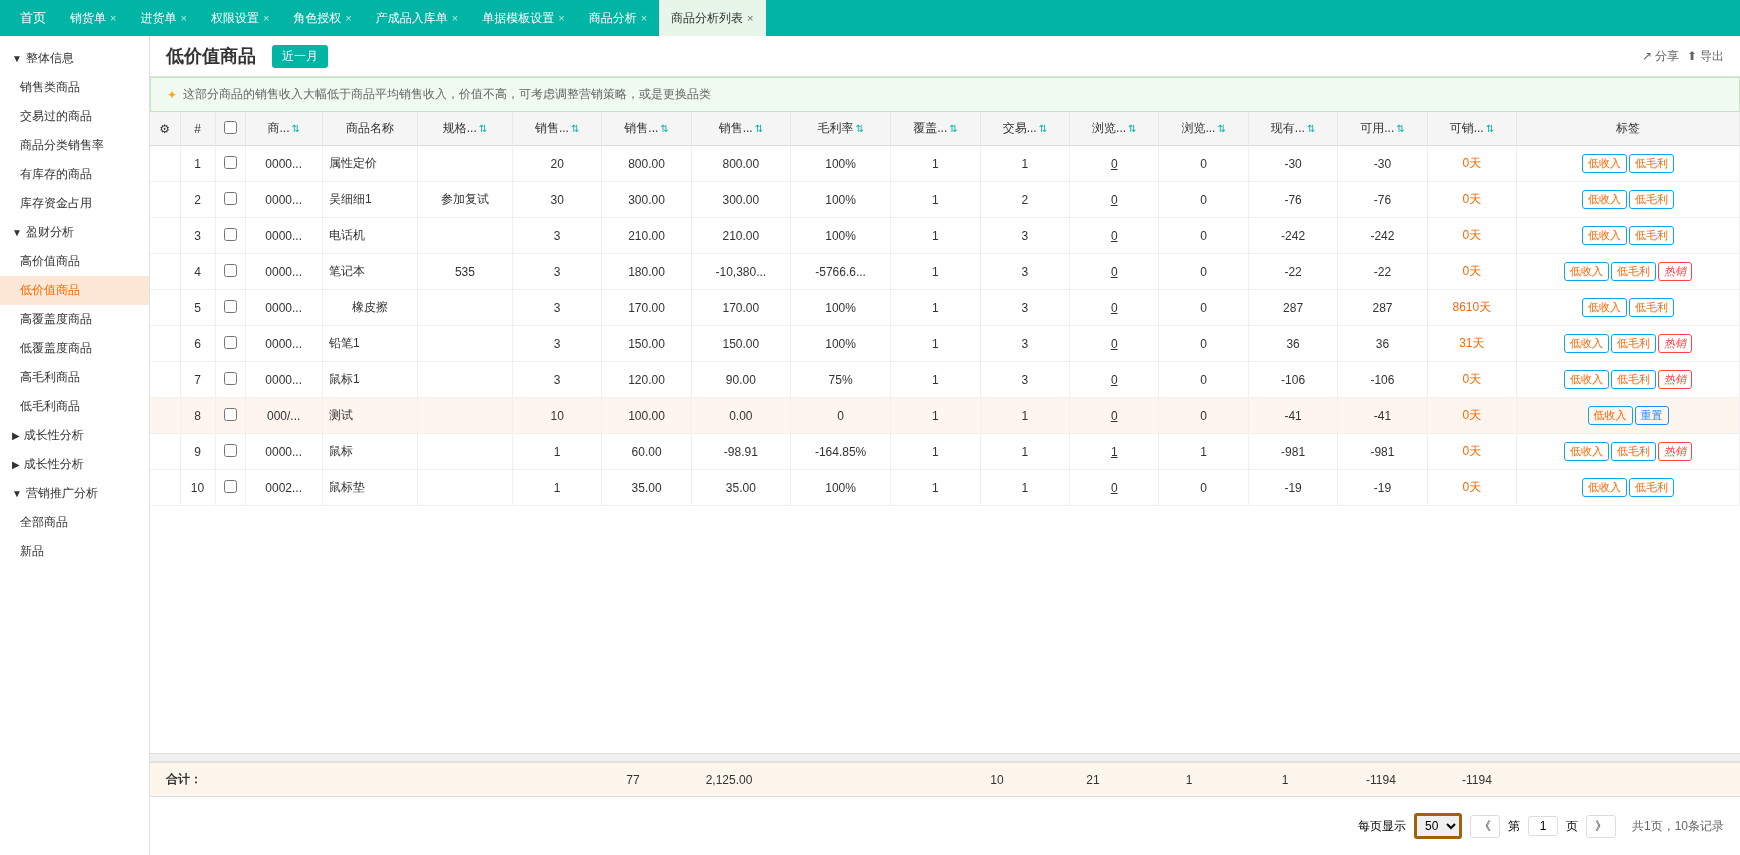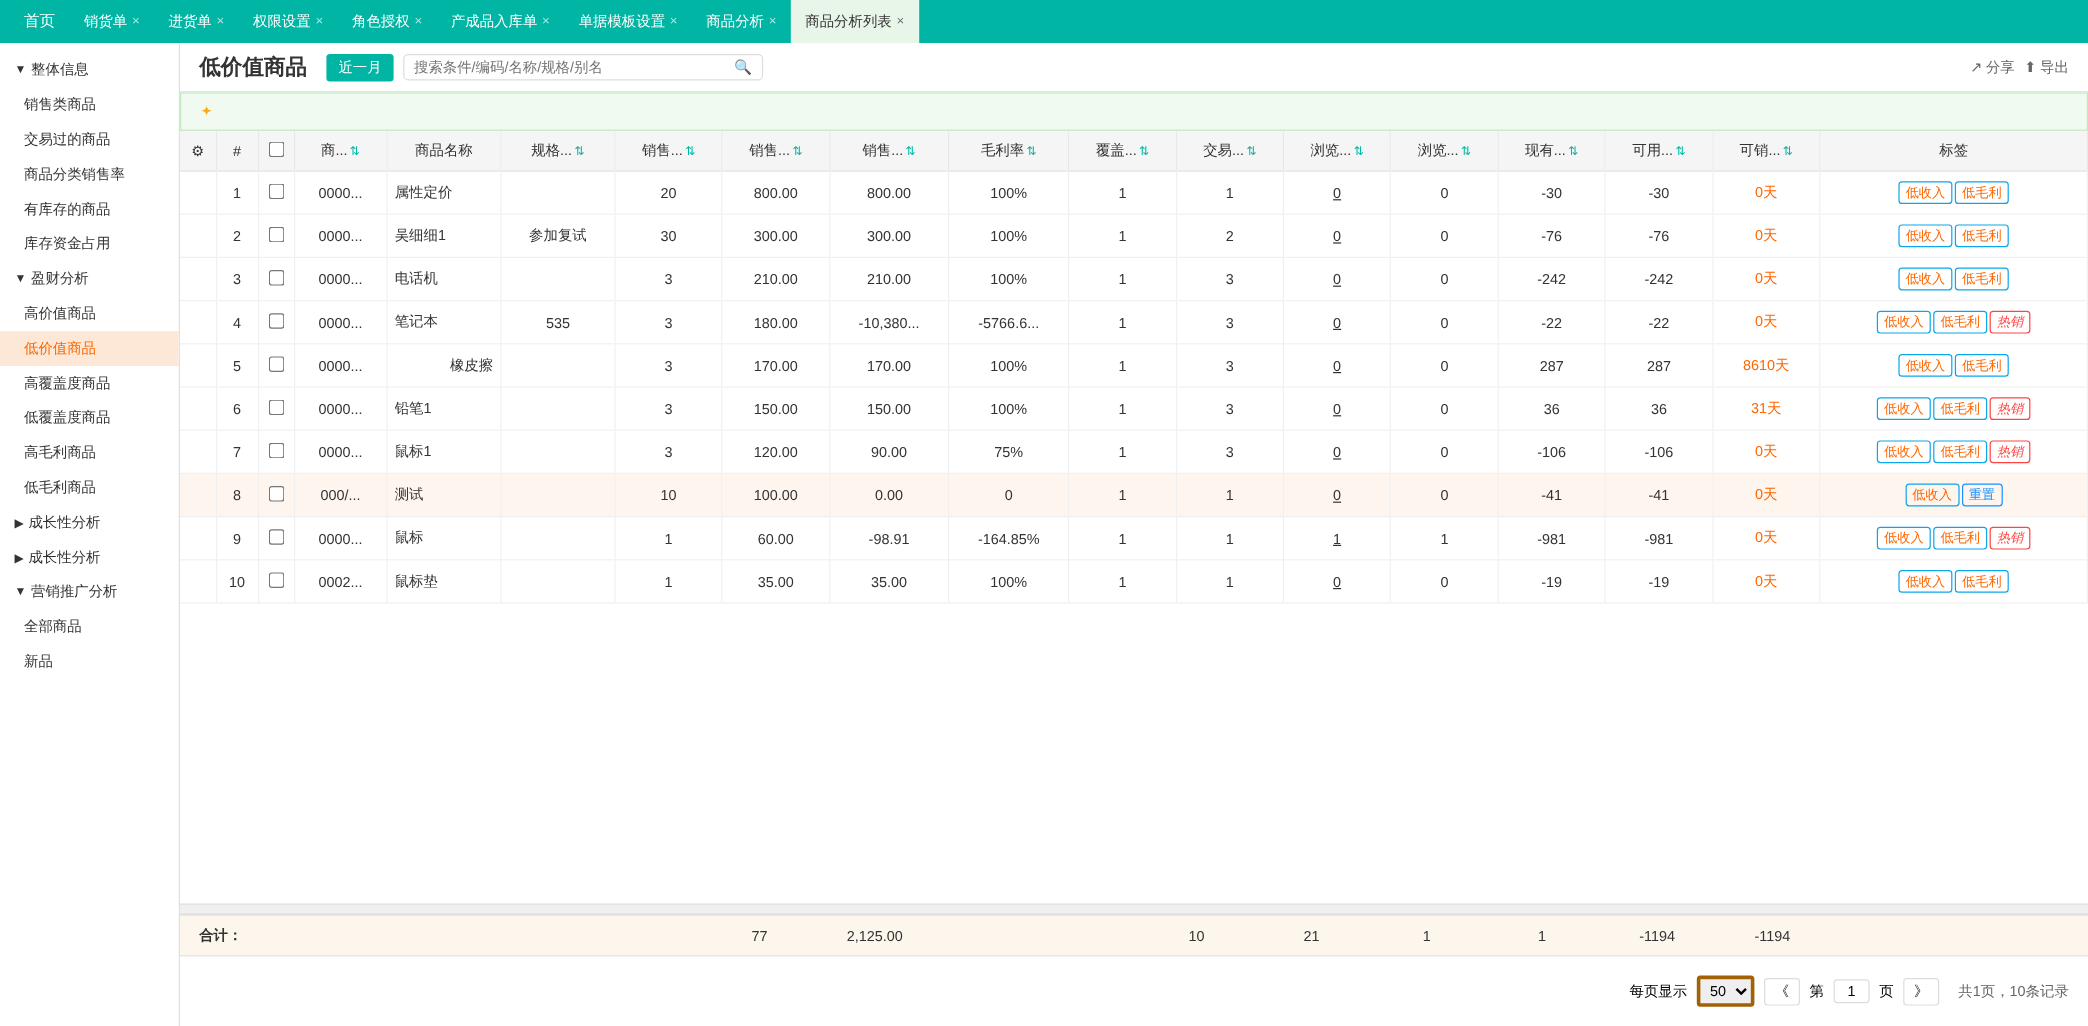--- a/index.html
+++ b/index.html
@@ -313,38 +313,35 @@
     </div>
     <div class="sidebar-item">全部商品</div>
     <div class="sidebar-item">新品</div>
   </div>
 
   <div class="main-content">
 
     <div class="header-bar">
       <span class="page-title">低价值商品</span>
       <button class="filter-btn">近一月</button>
-      <div class="search-box">
-        <input type="text" placeholder="搜索条件/编码/名称/规格/别名" style="">
-        <span class="search-icon">🔍</span>
-      </div>
       <div class="header-actions">
         <button class="action-btn">
           <span>↗</span>
           <span>分享</span>
         </button>
         <button class="action-btn">
           <span>⬆</span>
           <span>导出</span>
         </button>
       </div>
     </div>
 
     <div class="warning-banner">
       <span class="warning-icon">✦</span>
+      <span>这部分商品的销售收入大幅低于商品平均销售收入，价值不高，可考虑调整营销策略，或是更换品类</span>
     </div>
 
     <div class="table-container">
       <table>
         <thead>
           <tr>
             <th class="settings-col">⚙</th>
             <th class="num-col">#</th>
             <th class="checkbox-cell"><input type="checkbox" style=""></th>
             <th><span>商...</span><span class="sort-icon">⇅</span></th>
@@ -453,21 +450,21 @@
     <td class="orange-text">0天</td>
     <td><span class="tag tag-orange">低收入</span><span class="tag tag-orange">低毛利</span><span class="tag tag-red">热销</span></td>
   </tr>
             <tr>
     <td></td>
     <td>5</td>
     <td class="checkbox-cell">
       <input type="checkbox" style="">
     </td>
     <td>0000...</td>
-    <td style="text-align:right">橡皮擦</td>
+    <td style="text-align:center">橡皮擦</td>
     <td></td>
     <td>3</td>
     <td>170.00</td>
     <td>170.00</td>
     <td>100%</td>
     <td>1</td>
     <td>3</td>
     <td><span class="underline">0</span></td>
     <td>0</td>
     <td>287</td>

